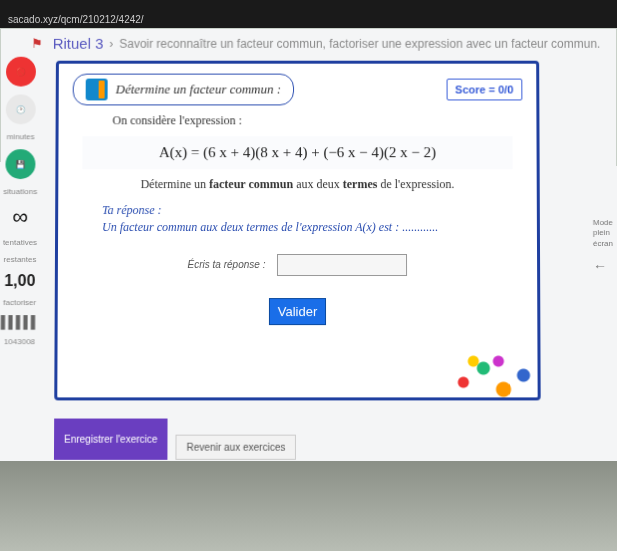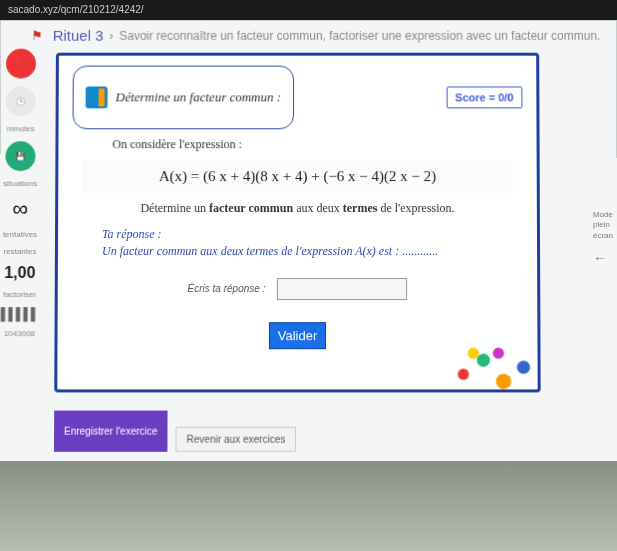--- a/index.html
+++ b/index.html
@@ -7,21 +7,21 @@
     width: 617px; height: 551px;
     font-family: "Segoe UI", Arial, sans-serif;
     background: #c8d0c8;
     overflow: hidden;
     position: relative;
   }
   .browser-bar {
     background: #1a1a1a;
     color: #ccc;
     font-size: 10px;
-    padding: 4px 8px;
+    padding: 14px 8px;
     height: 20px;
   }
   .page {
     background: #f4f5f6;
     height: 440px;
     position: relative;
     transform: perspective(900px) rotateX(1deg);
   }
   .top-breadcrumb {
     padding: 6px 10px 4px 30px;
@@ -69,21 +69,21 @@
   }
   .card-header {
     display: flex;
     justify-content: space-between;
     align-items: center;
     margin-bottom: 8px;
   }
   .title-pill {
     border: 1px solid #2a4db0;
     border-radius: 14px;
-    padding: 20px 12px;
+    padding: 4px 12px;
     font-style: italic;
     font-family: Georgia, serif;
     font-size: 13px;
     color: #333;
     display: inline-flex;
     align-items: center;
     gap: 8px;
   }
   .title-pill .book {
     width: 22px; height: 22px;

